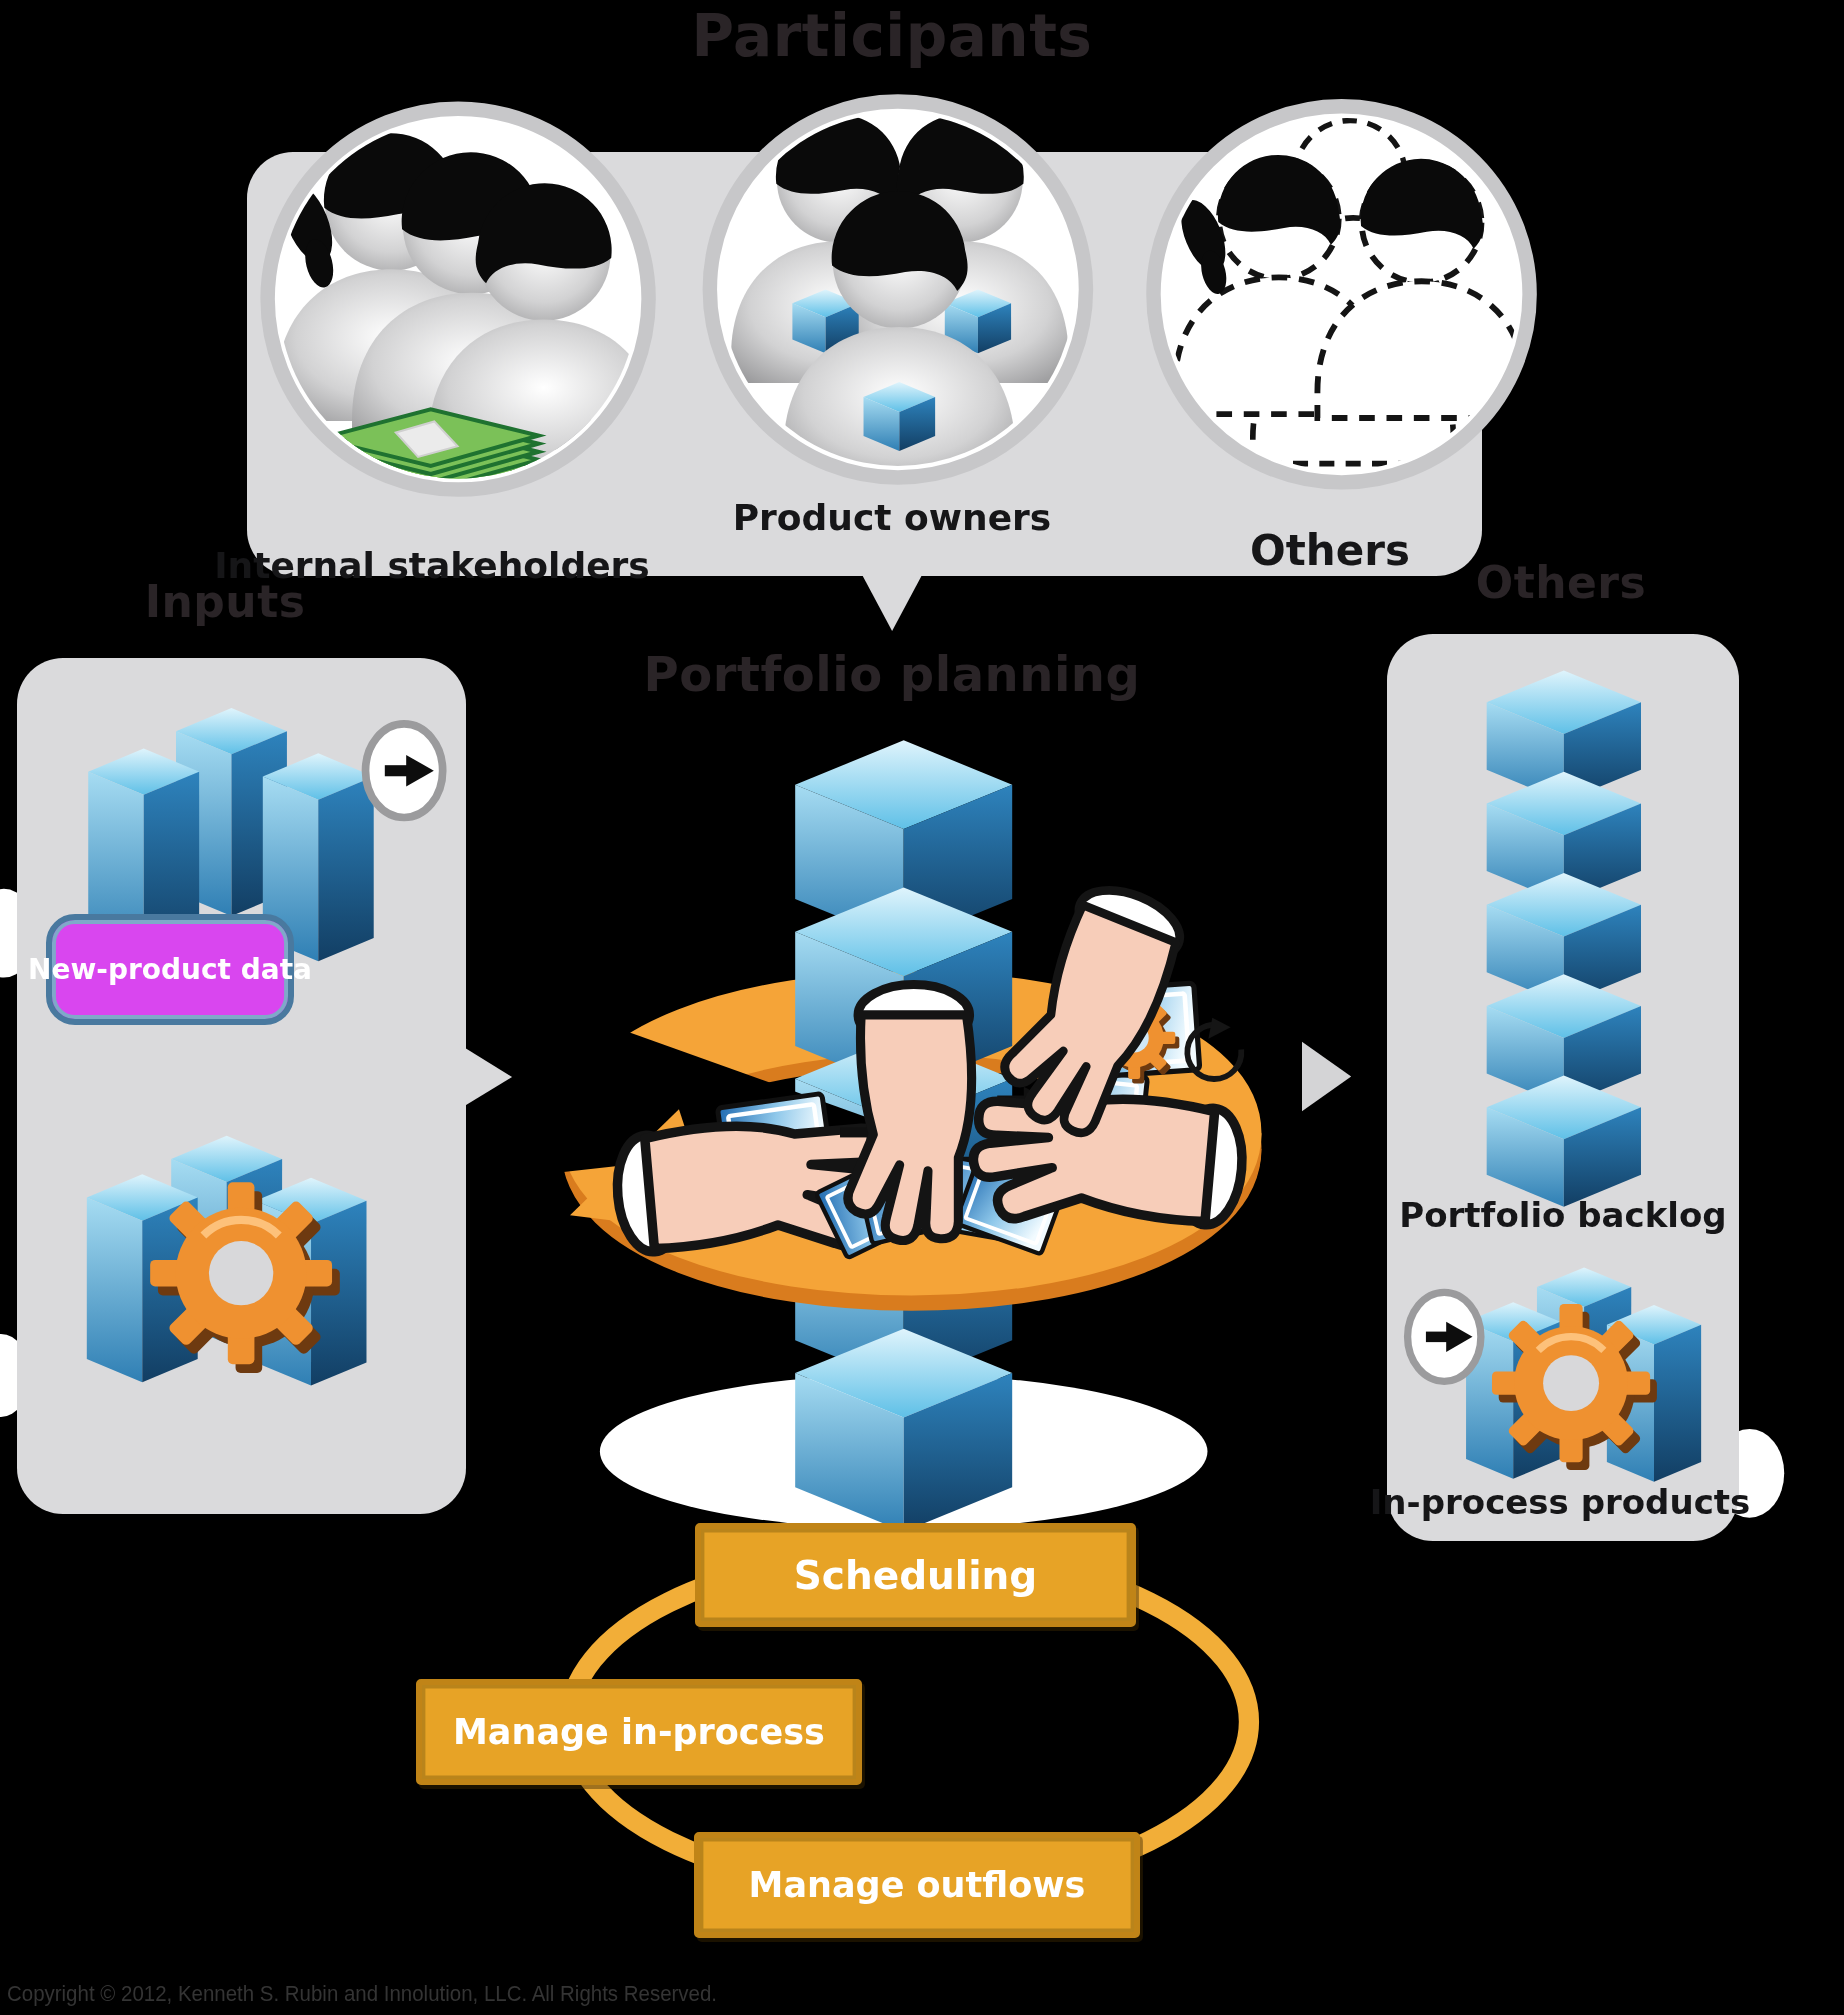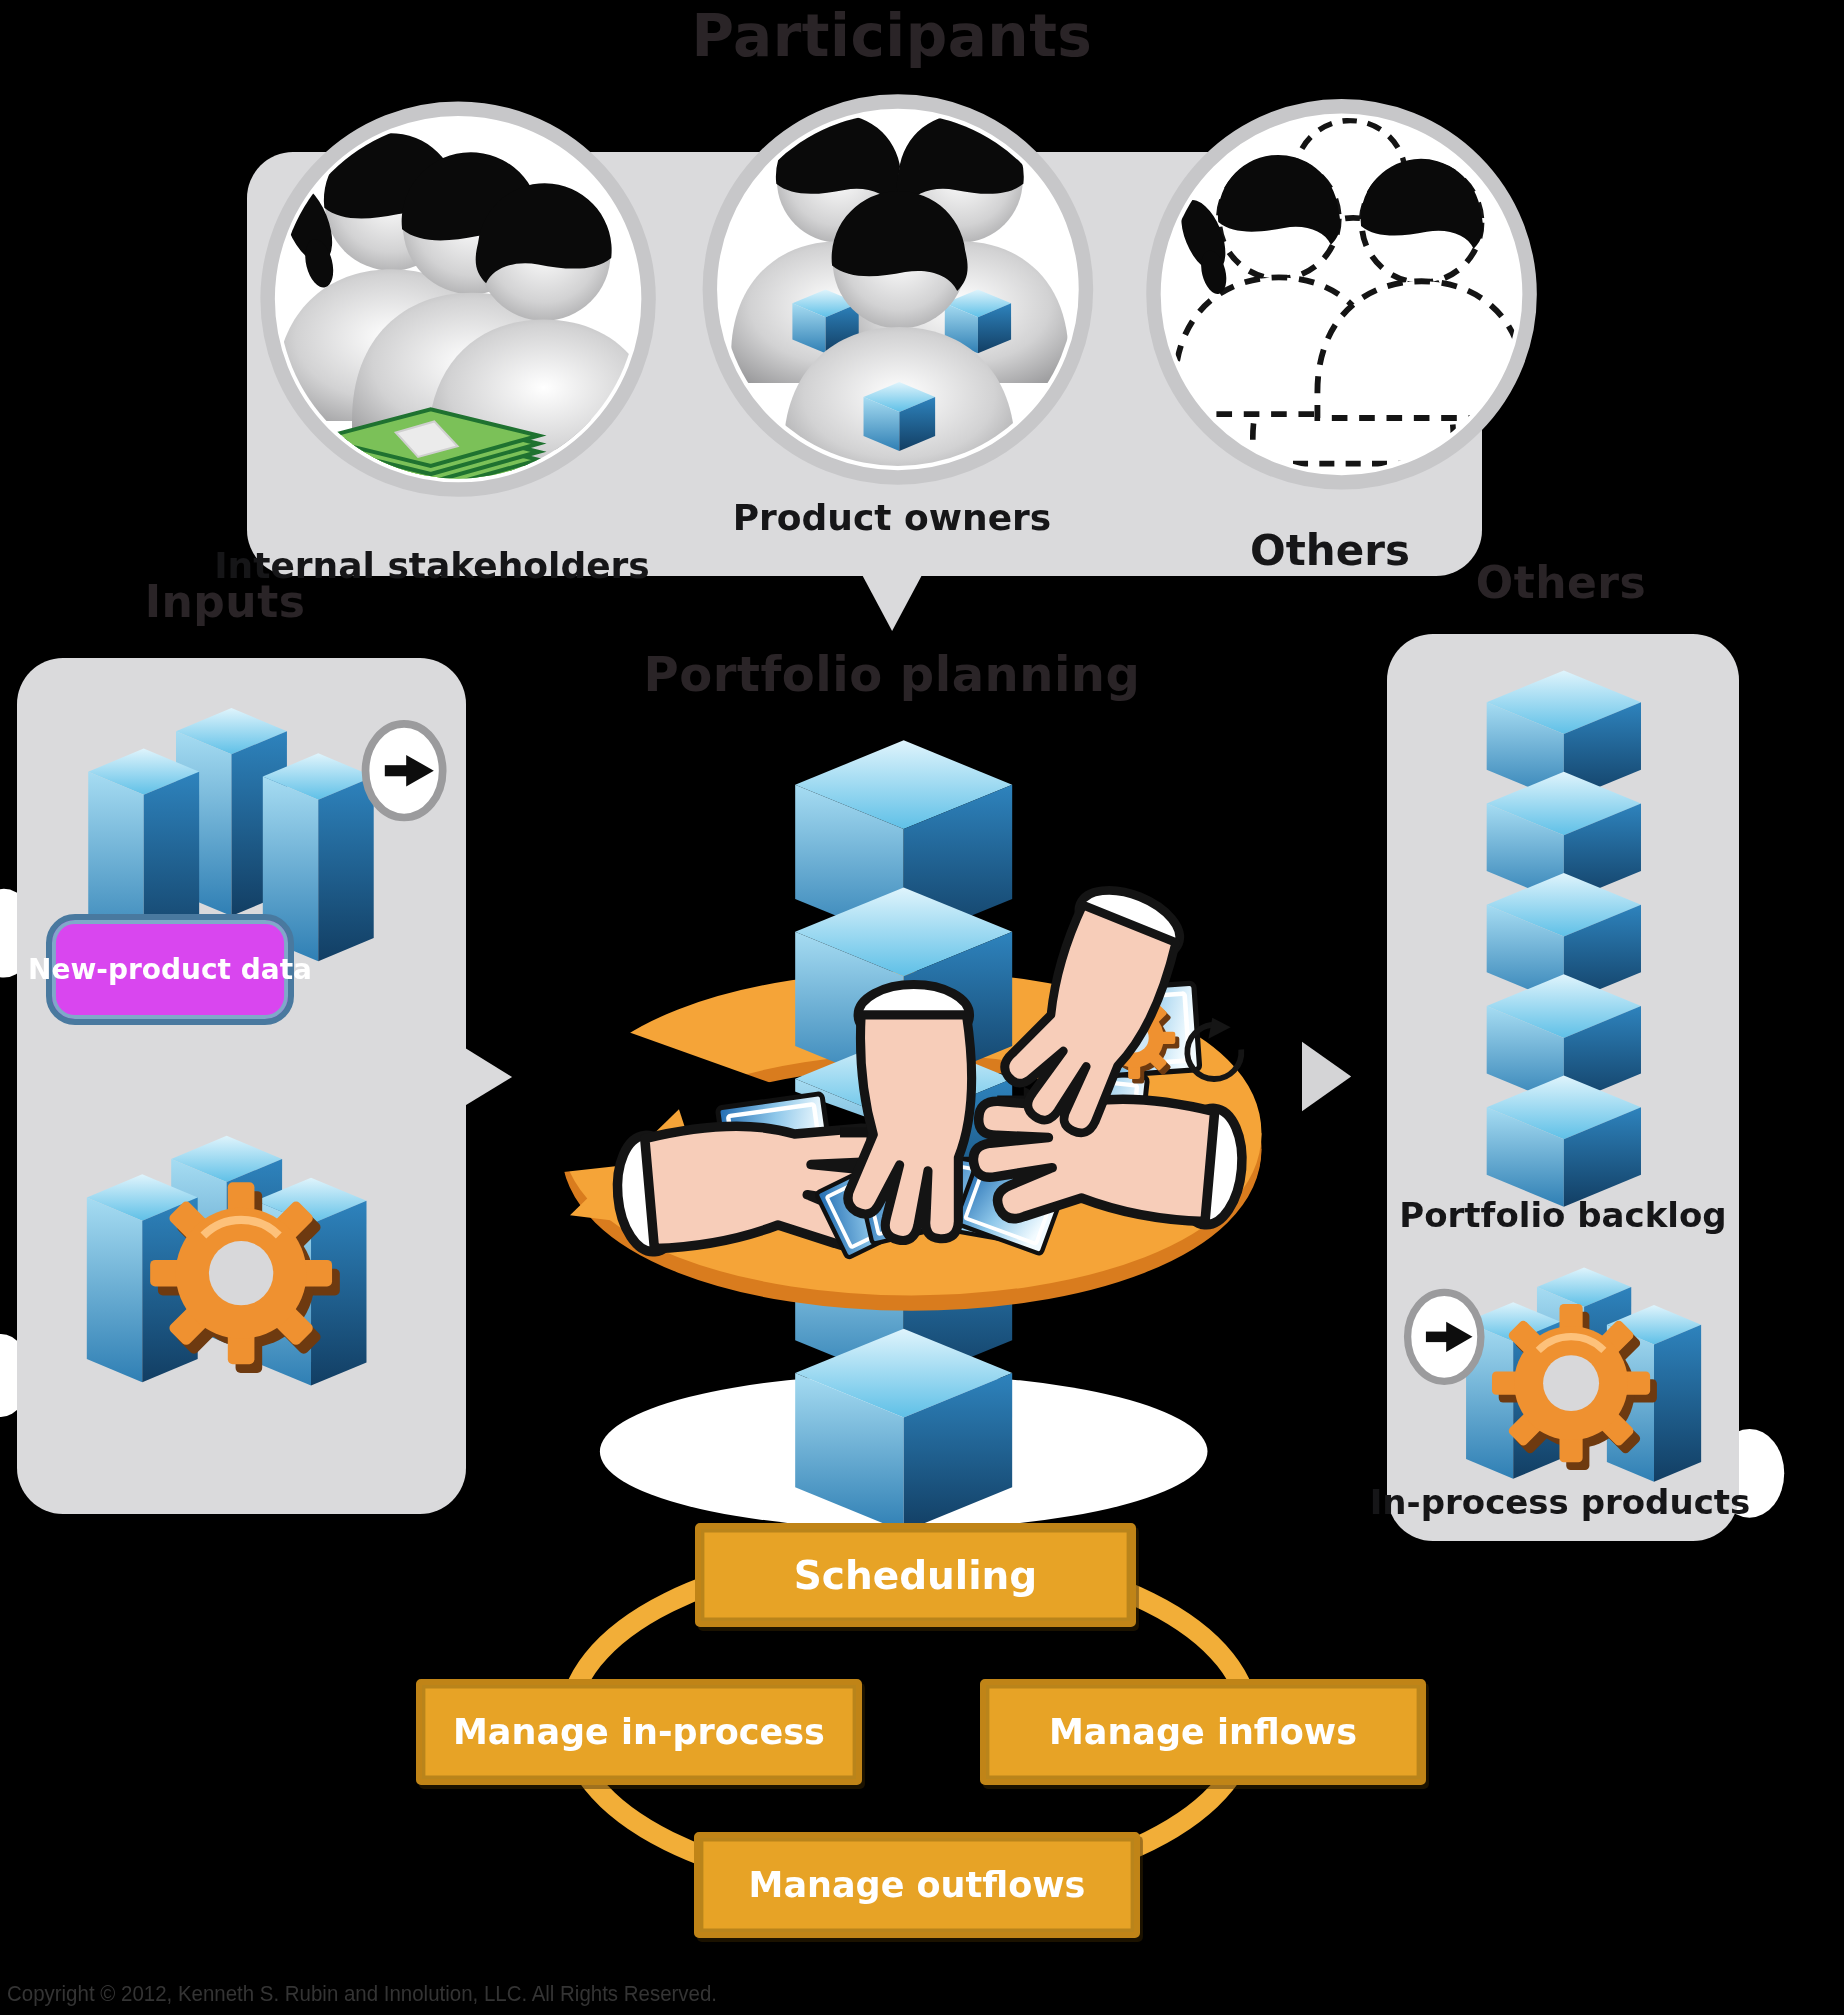--- a/index.html
+++ b/index.html
@@ -340,18 +340,17 @@
   <div class="grp-label" style="left:892px;top:497px;font-size:36px;">Product owners</div>
   <div class="grp-label" style="left:1330px;top:494px;font-size:42px;margin-top:32px;">Others</div>
 
   <div class="pill-blue" style="left:46px;top:914px;width:236px;height:99px;font-size:28px;">New-product data</div>
 
   <div class="grp-label" style="left:1563px;top:1195px;font-size:34px;">Portfolio backlog</div>
   <div class="grp-label" style="left:1560px;top:1482px;font-size:34px;">In-process products</div>
 
   <div class="pill-gold" style="left:695px;top:1523px;width:429px;height:92px;font-size:39px;">Scheduling</div>
   <div class="pill-gold" style="left:416px;top:1679px;width:434px;height:94px;font-size:35px;">Manage in-process</div>
-  <div class="pill-gold" style="left:980px;top:1679px;width:434px;height:94px;font-size:35px;">Manage inflows</div>
   <div class="pill-gold" style="left:694px;top:1832px;width:434px;height:94px;font-size:35px;">Manage outflows</div>
 
   <div class="copyright" style="left:7.2px;top:1981px;font-size:22px;">Copyright © 2012, Kenneth S. Rubin and Innolution, LLC. All Rights Reserved.</div>
 </div>
 
 
 </body></html>

